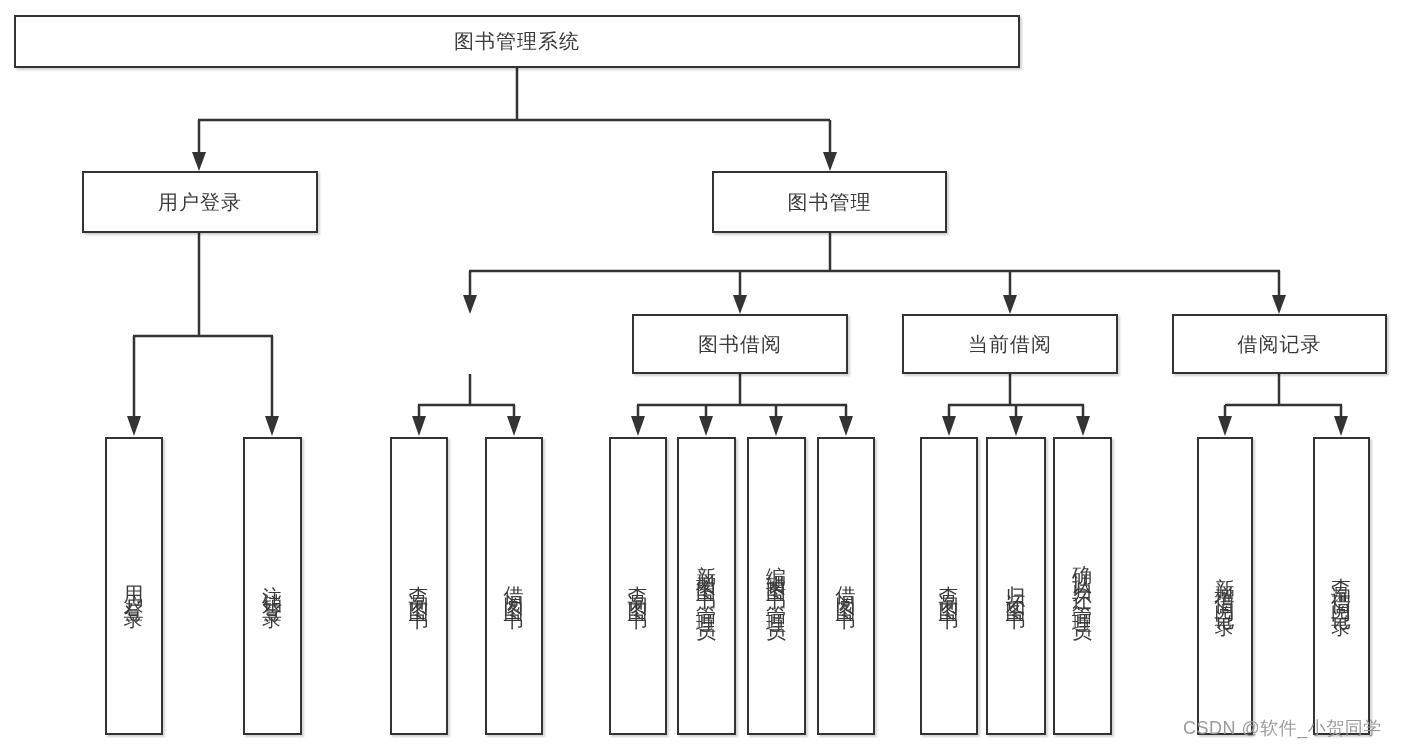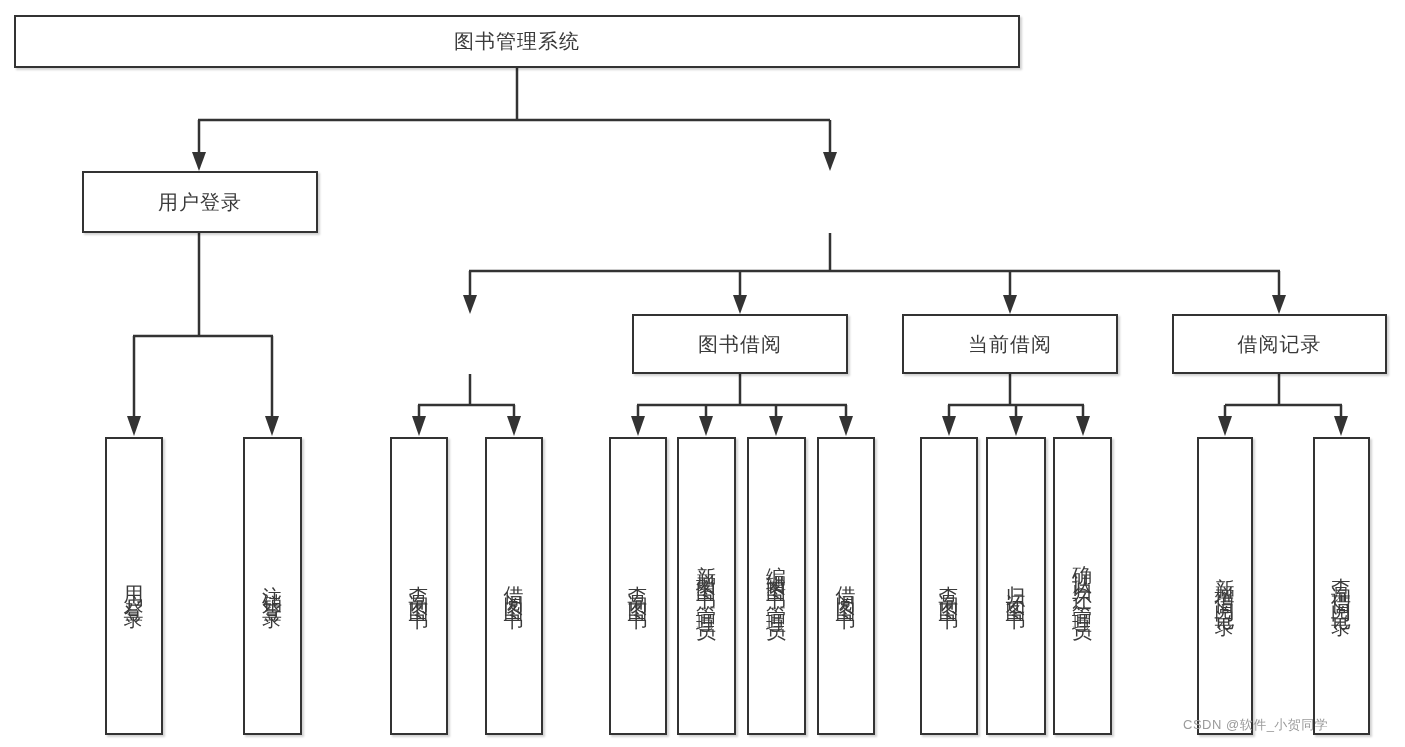--- a/index.html
+++ b/index.html
@@ -44,21 +44,21 @@
     font-size: 20px;
     letter-spacing: 8px;
     line-height: 1;
     white-space: nowrap;
   }
   #watermark {
     position: absolute;
     left: 1183px;
     top: 716px;
     width: 222px;
-    font-size: 13px;
+    font-size: 18px;
     letter-spacing: 0.5px;
     color: #9b9b9b;
     z-index: 5;
     white-space: nowrap;
   }
 </style>
 </head>
 <body>
 
 <div id="canvas">
@@ -132,20 +132,21 @@
       <polygon points="1076,416 1090,416 1083,436"></polygon>
 
       <polygon points="1218,416 1232,416 1225,436"></polygon>
       <polygon points="1334,416 1348,416 1341,436"></polygon>
     </g>
   </svg>
 
   <div class="box h-label" style="left:14px; top:15px; width:1006px; height:53px;">图书管理系统</div>
 
   <div class="box h-label" style="left:82px; top:171px; width:236px; height:62px;">用户登录</div>
+  <div class="box h-label" style="left:712px; top:171px; width:235px; height:62px;">图书管理</div>
 
   <div class="box h-label" style="left:632px; top:314px; width:216px; height:60px;">图书借阅</div>
   <div class="box h-label" style="left:902px; top:314px; width:216px; height:60px;">当前借阅</div>
   <div class="box h-label" style="left:1172px; top:314px; width:215px; height:60px;">借阅记录</div>
 
   <div class="box v-label" style="left:105px; top:437px; width:58px; height:298px;">用户登录</div>
   <div class="box v-label" style="left:243px; top:437px; width:59px; height:298px;">注销登录</div>
 
   <div class="box v-label" style="left:390px; top:437px; width:58px; height:298px;">查询图书</div>
   <div class="box v-label" style="left:485px; top:437px; width:58px; height:298px;">借阅图书</div>

